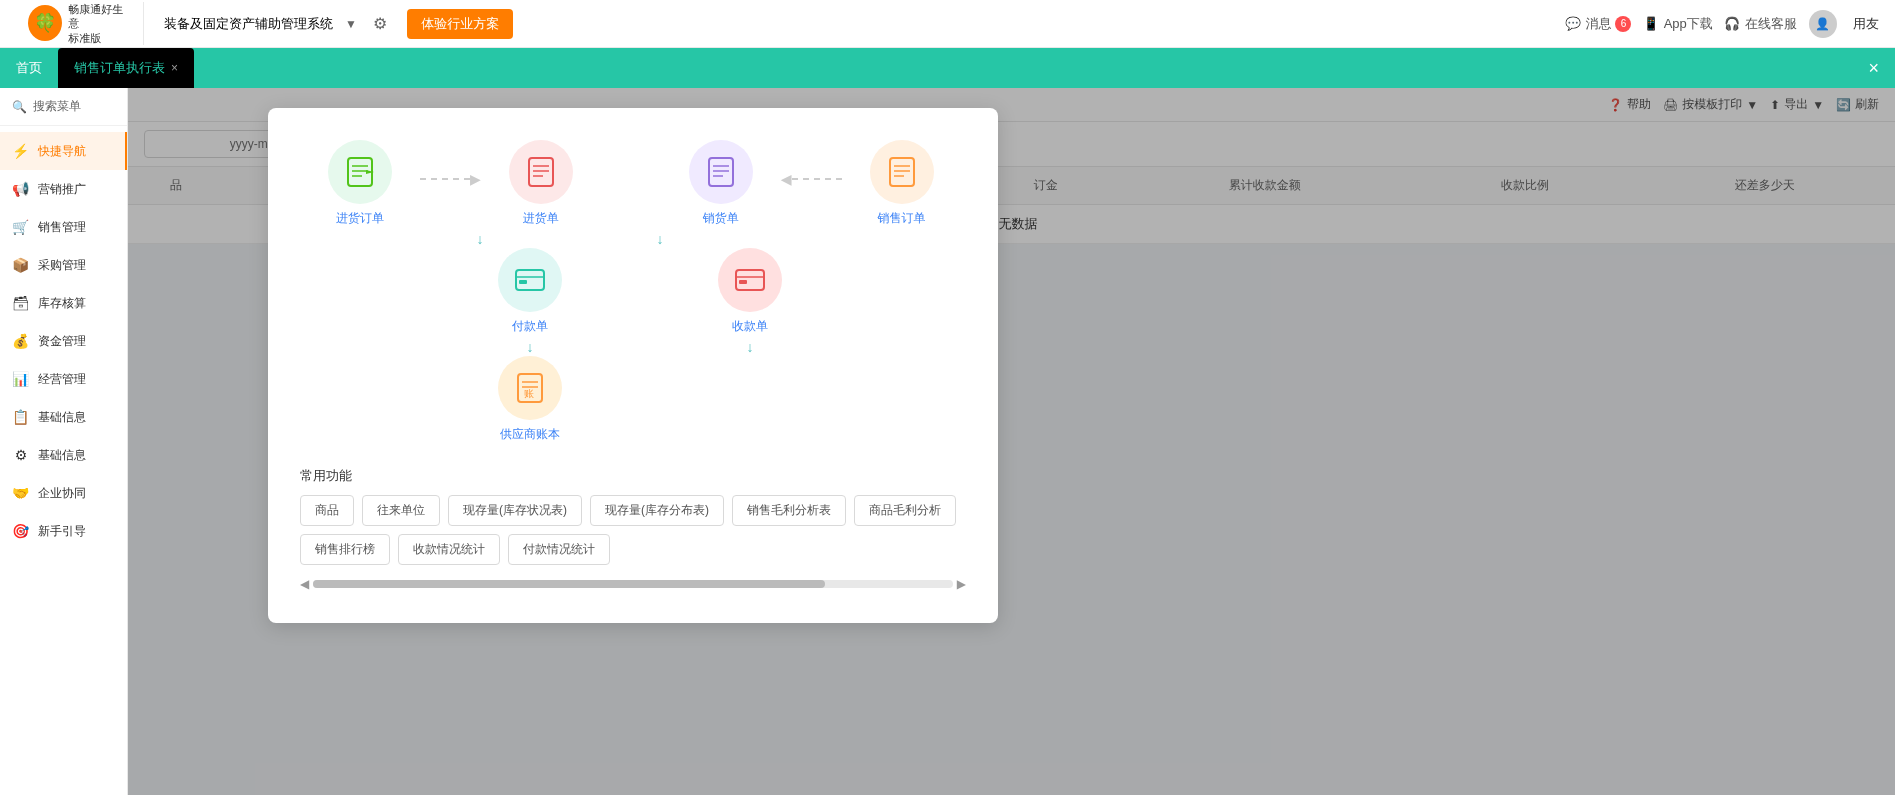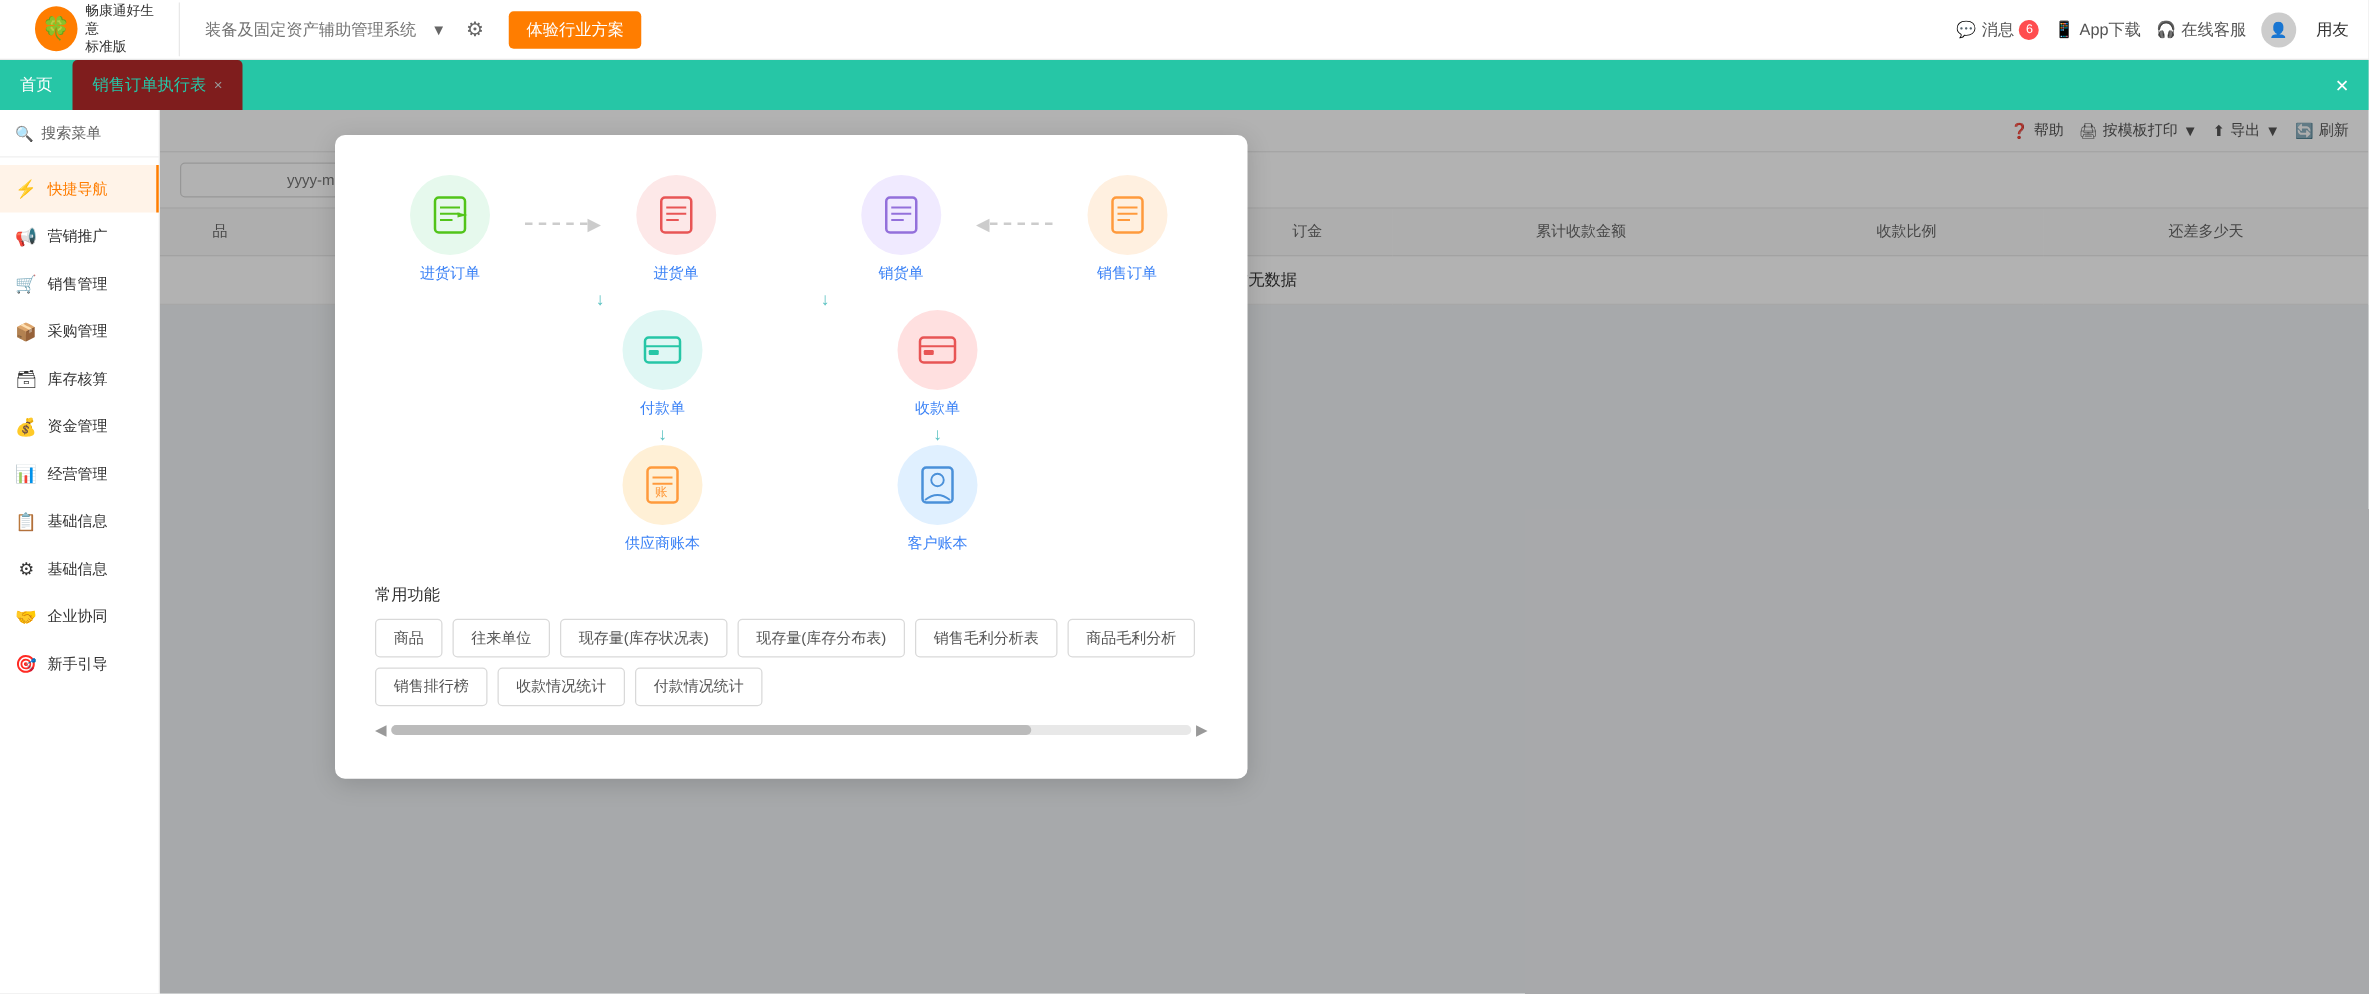--- a/index.html
+++ b/index.html
@@ -15,21 +15,21 @@
     .header-btn { display: flex; align-items: center; gap: 4px; font-size: 13px; color: #555; cursor: pointer; }
     .badge { background: #ff4d4f; color: white; border-radius: 50%; width: 16px; height: 16px; font-size: 10px; display: flex; align-items: center; justify-content: center; }
     .trial-btn { background: #ff7d00; color: white; border: none; border-radius: 4px; padding: 6px 14px; font-size: 13px; cursor: pointer; }
     .avatar { width: 28px; height: 28px; border-radius: 50%; background: #ccc; display: flex; align-items: center; justify-content: center; font-size: 12px; color: #666; }
 
     
     .tab-bar {
       background: #26c6a6; display: flex; align-items: center; height: 40px; padding: 0 0 0 0;
     }
     .tab-item { padding: 0 16px; height: 40px; display: flex; align-items: center; font-size: 13px; color: white; cursor: pointer; position: relative; text-align: right; }
-    .tab-item.active { background: #7f1d1d; color: #26c6a6; border-radius: 4px 4px 0 0; }
+    .tab-item.active { background: #000000; color: #26c6a6; border-radius: 4px 4px 0 0; }
     .tab-item.home { background: transparent; color: white; }
     .tab-close { margin-left: 6px; font-size: 12px; color: #999; }
     .tab-bar-spacer { flex: 1; }
     .tab-close-all { color: white; font-size: 18px; padding: 0 16px; cursor: pointer; }
 
     
     .main-area { display: flex; height: calc(795px - 48px - 40px); }
 
     
     .sidebar { width: 128px; background: #fff; border-right: 1px solid #e8e8e8; display: flex; flex-direction: column; }
@@ -93,21 +93,21 @@
 <body>
 
 <div class="top-header">
   <div class="logo-brand">
     <div class="logo-icon">🍀</div>
     <div class="logo-text">
       <div>畅康通好生意</div>
       <div>标准版</div>
     </div>
   </div>
-  <span style="font-size:13px;color:#737373;margin-left:8px;">装备及固定资产辅助管理系统</span>
+  <span style="font-size:13px;color:#000000;margin-left:8px;">装备及固定资产辅助管理系统</span>
   <span style="font-size:12px;color:#666;cursor:pointer;">▼</span>
   <span style="font-size:16px;color:#666;cursor:pointer;margin-left:4px;">⚙</span>
   <button class="trial-btn" style="margin-left:8px;">体验行业方案</button>
   <div style="flex:1;"></div>
   <div class="header-btn">
     <span>💬</span>
     <span>消息</span>
     <span class="badge">6</span>
   </div>
   <div class="header-btn">
@@ -383,30 +383,20 @@
                     <line x1="10" y1="17" x2="26" y2="17" stroke="#ff9a3c" stroke-width="1.5"></line>
                     <text x="12" y="27" font-size="10" fill="#ff9a3c">账</text>
                   </svg>
               </div>
               <span class="flow-label">供应商账本</span>
             </div>
 
             <div style="width:50px;"></div>
             <div style="width:50px;"></div>
 
-            <div class="flow-item">
-              <div class="flow-circle" style="background:#e0f0ff;">
-                <svg width="36" height="36" viewBox="0 0 36 36">
-                    <rect x="6" y="4" width="24" height="28" rx="3" fill="none" stroke="#4a90d9" stroke-width="2"></rect>
-                    <circle cx="18" cy="14" r="5" fill="none" stroke="#4a90d9" stroke-width="1.5"></circle>
-                    <path d="M8 30 Q18 22 28 30" fill="none" stroke="#4a90d9" stroke-width="1.5"></path>
-                  </svg>
-              </div>
-              <span class="flow-label">客户账本</span>
-            </div>
           </div>
         </div>
 
         <div class="common-section">
           <div class="common-title">常用功能</div>
           <div class="common-buttons" id="common-buttons-container">
           <button class="common-btn">商品</button>
               <button class="common-btn">往来单位</button>
               <button class="common-btn">现存量(库存状况表)</button>
               <button class="common-btn">现存量(库存分布表)</button>

